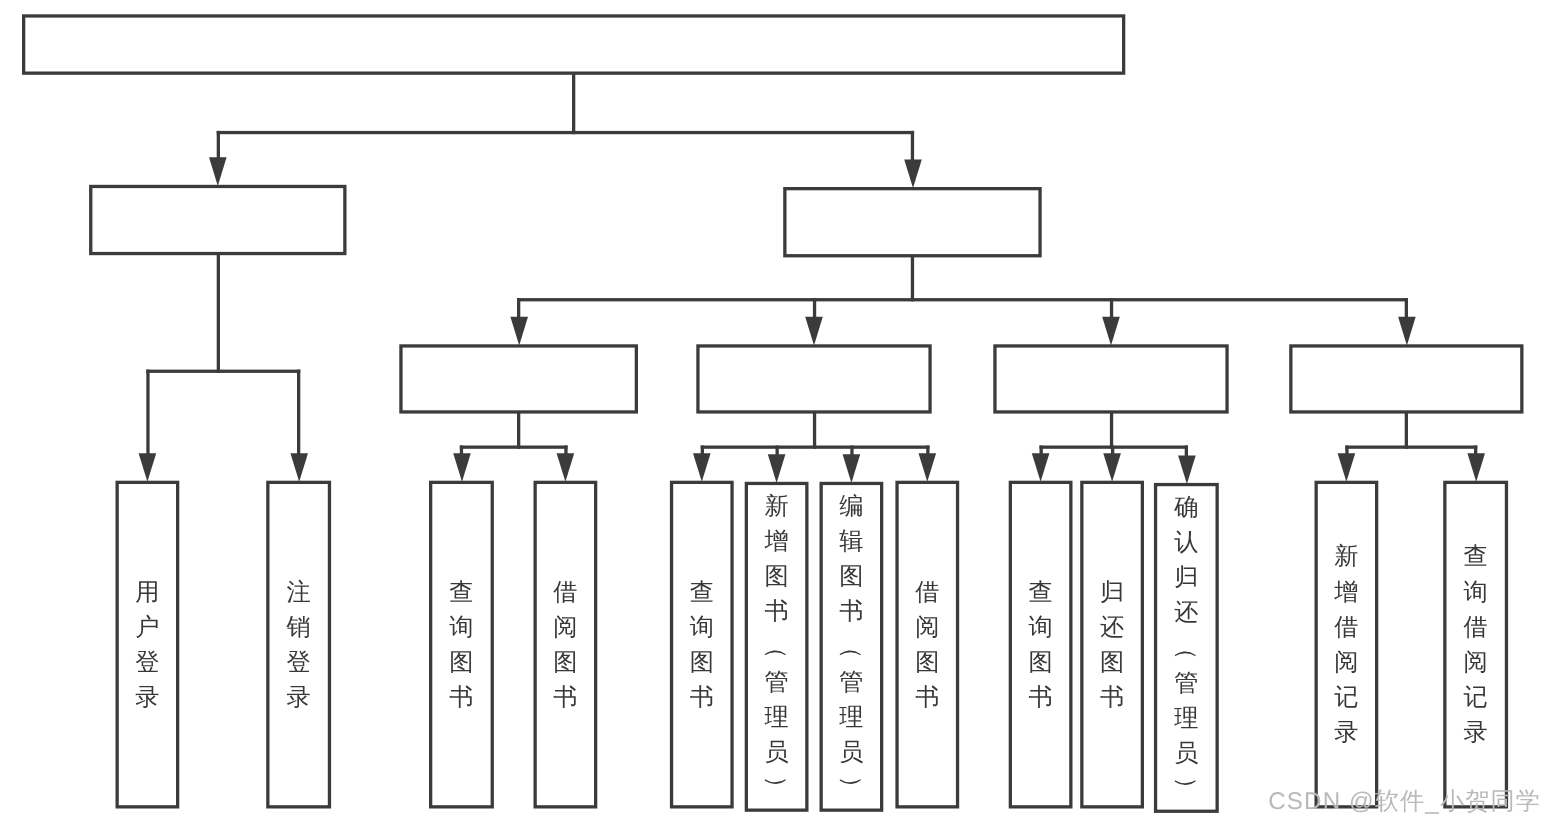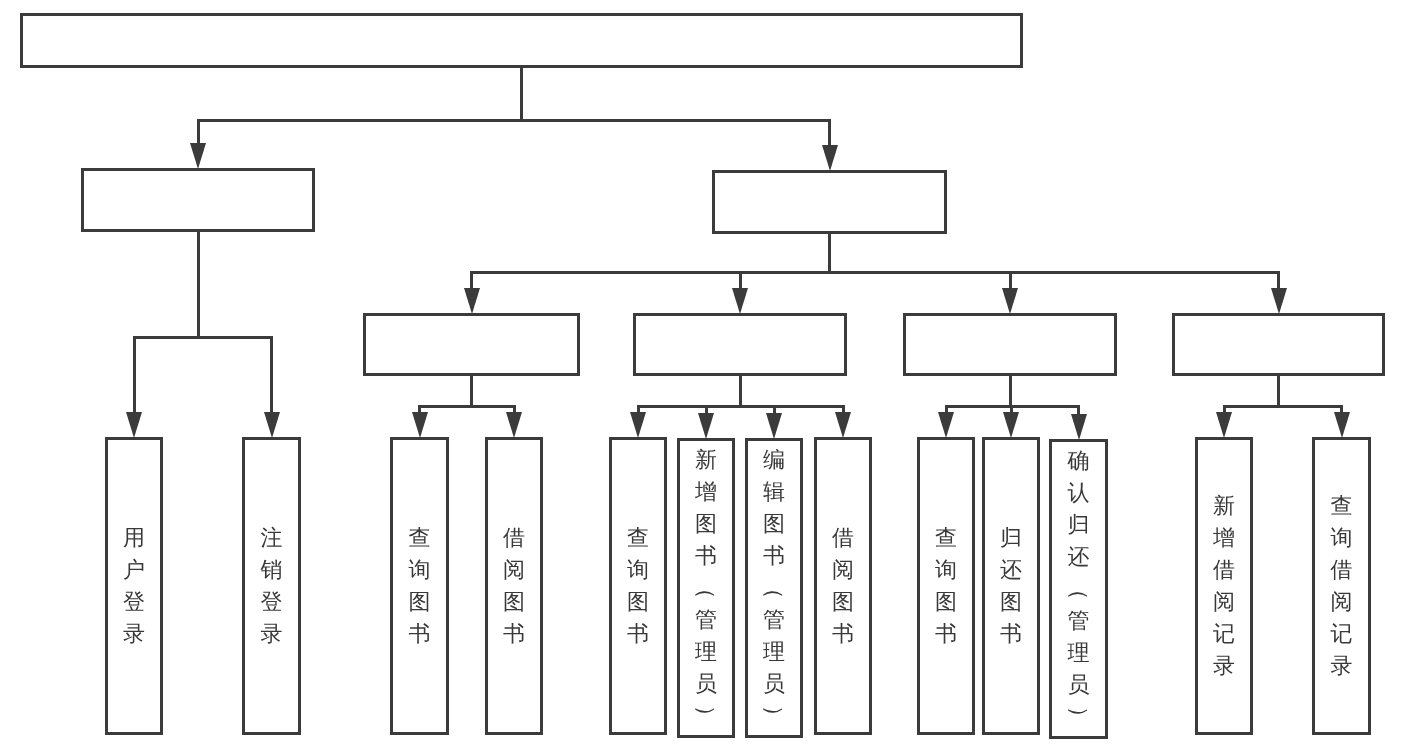--- a/index.html
+++ b/index.html
@@ -66,20 +66,21 @@
     color:var(--wm);
     letter-spacing:1px;
     z-index:5;
     white-space:nowrap;
   }
 </style>
 </head>
 <body>
 
 <div class="canvas">
+  <div class="watermark">CSDN @软件_小贺同学</div>
 <div class="node h" style="left: 20px; top: 13px; width: 1003px; height: 55px;">
       <div class="label"></div>
     </div>
     <div class="node h" style="left: 81px; top: 168px; width: 234px; height: 64px;">
       <div class="label"></div>
     </div>
     <div class="node h" style="left: 712px; top: 170px; width: 235px; height: 64px;">
       <div class="label"></div>
     </div>
     <div class="node h" style="left: 363px; top: 313px; width: 217px; height: 63px;">

